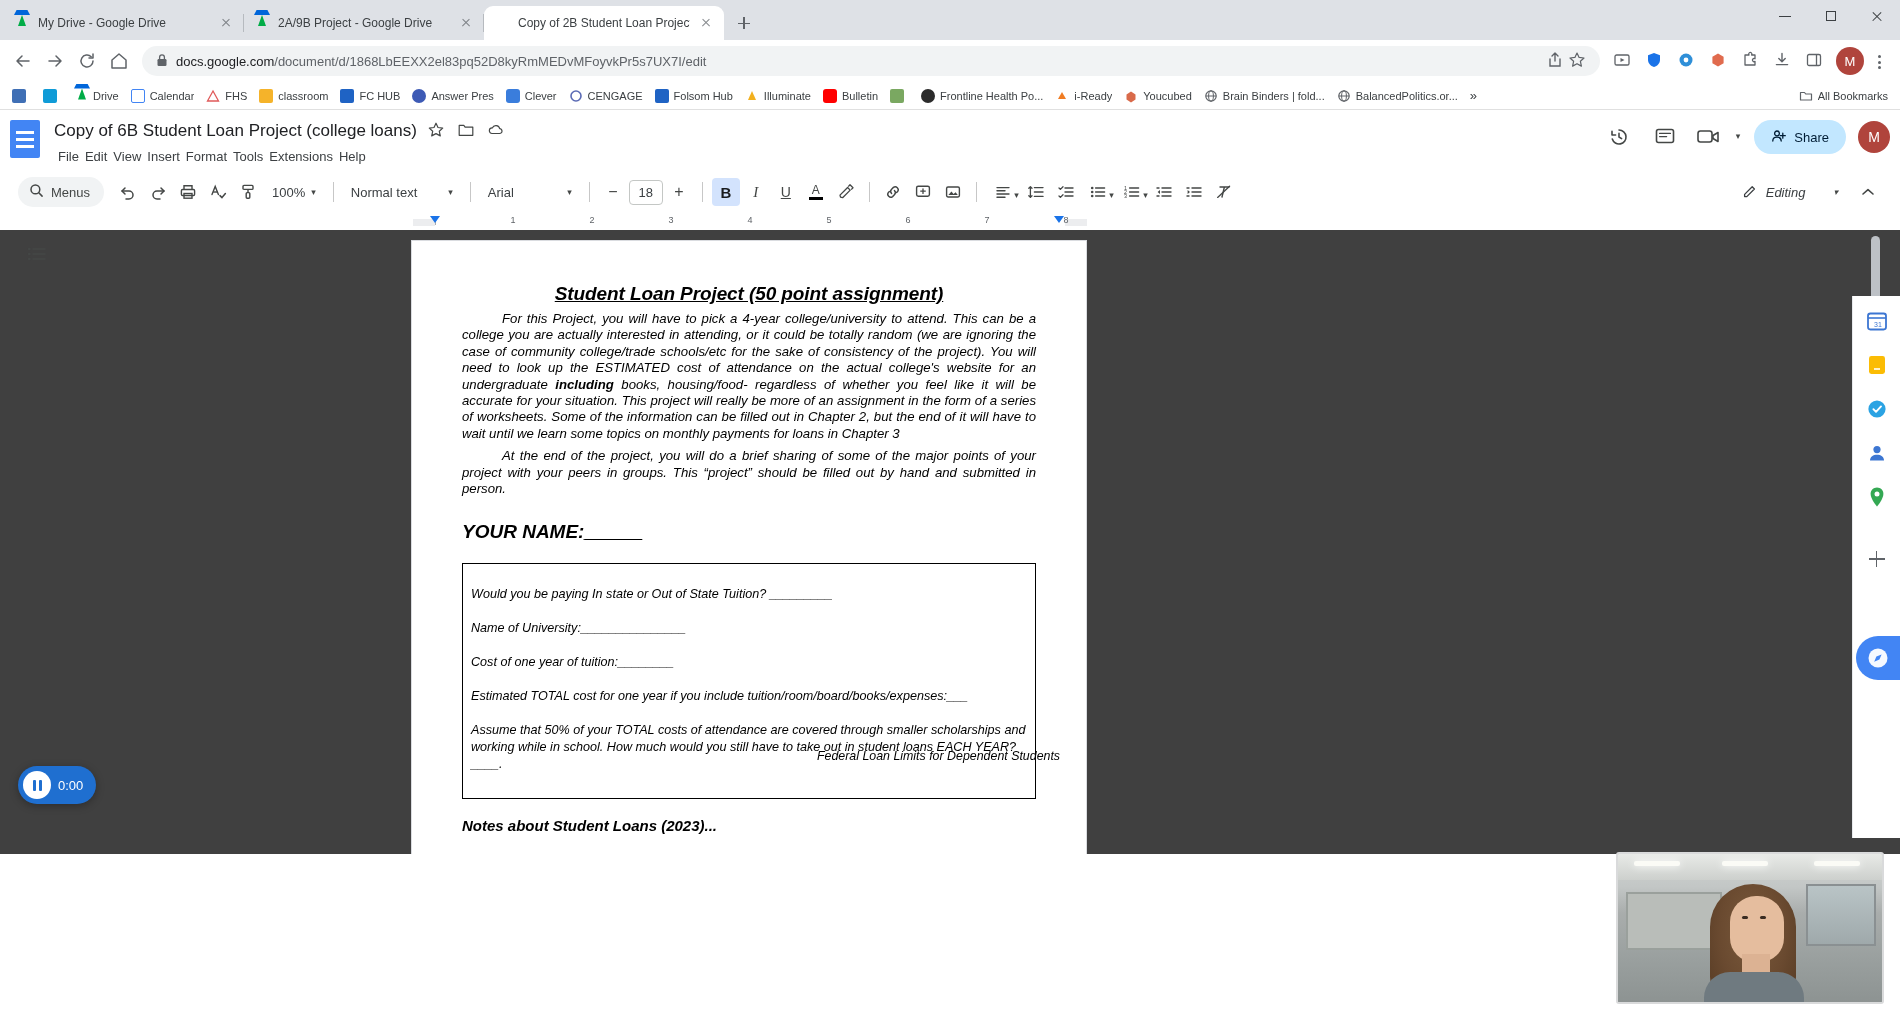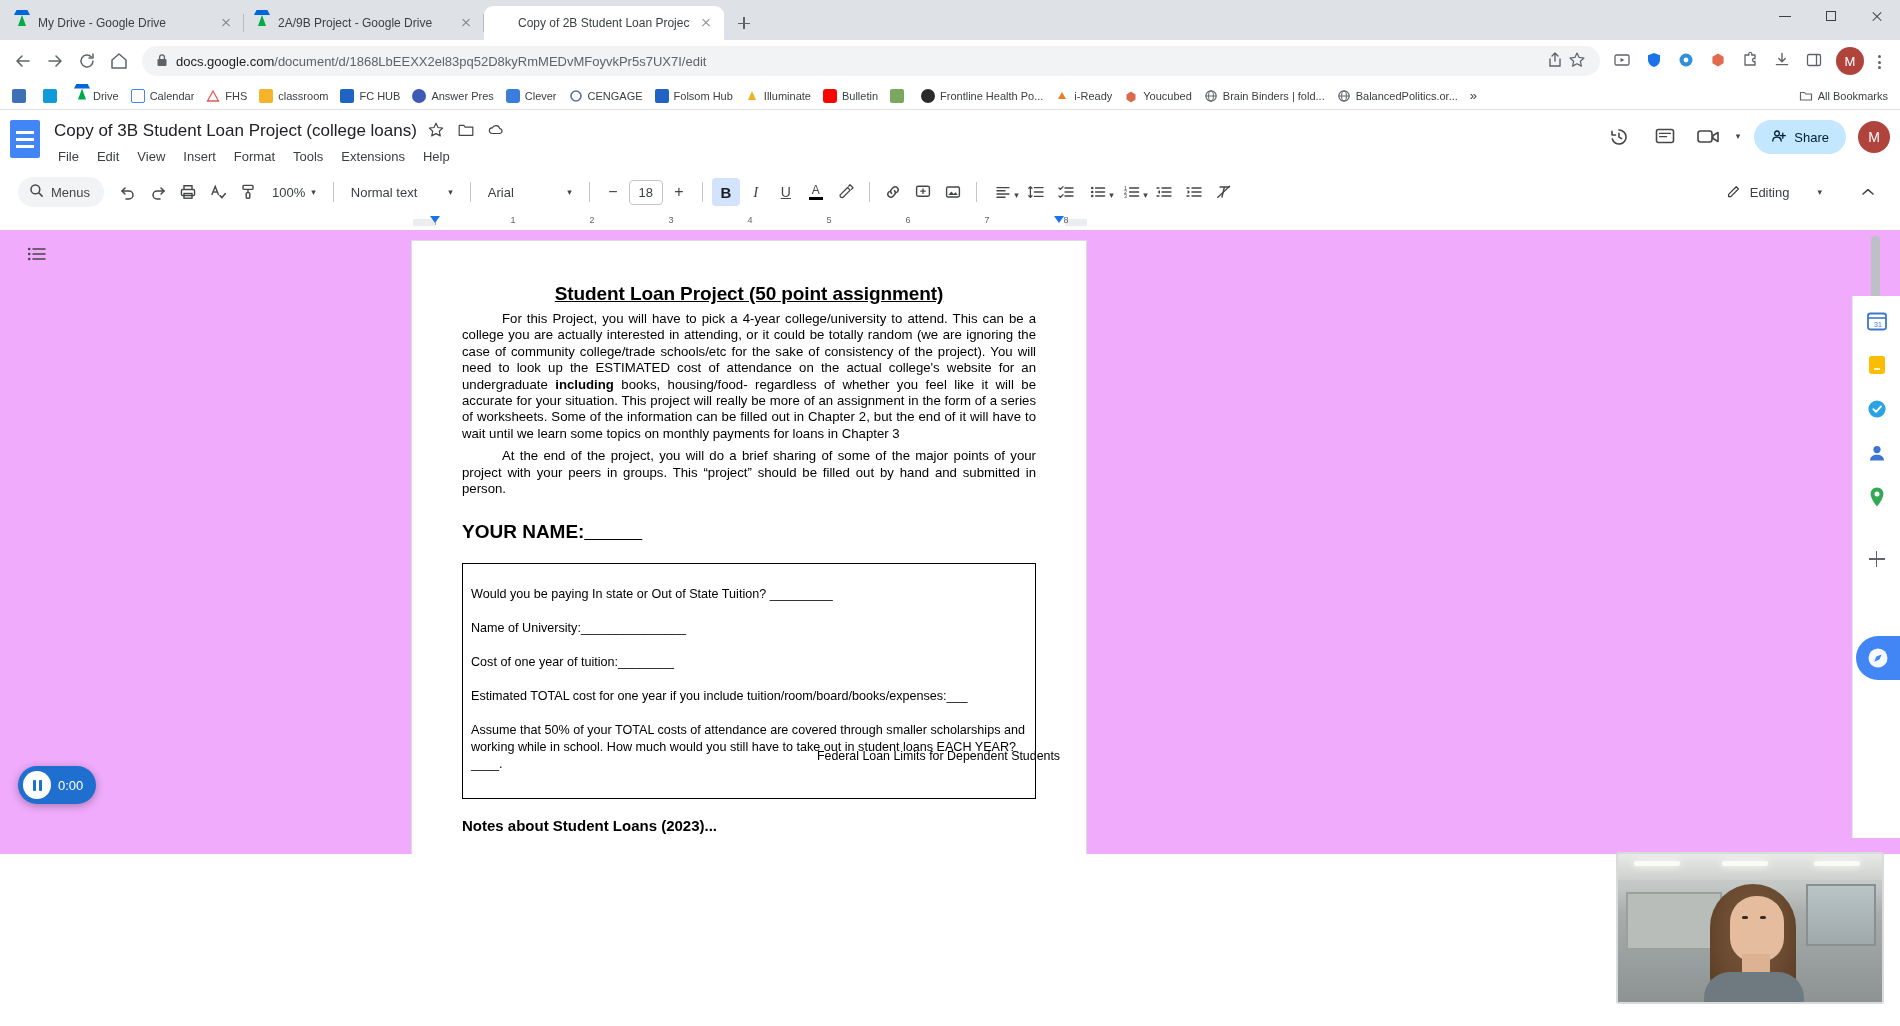--- a/index.html
+++ b/index.html
@@ -164,21 +164,21 @@
   .docs-logo-inner::after {
     content:""; position:absolute; left: 6px; top: 11px; width: 18px;
     height: 3px; background: #fff;
     box-shadow: 0 7px 0 #fff, 0 14px 0 #fff;
   }
   .docs-title-col { flex: 1; min-width: 0; }
   .docs-title-row { display: flex; align-items: center; gap: 10px; height: 30px; }
   .docs-title { font-size: 17px; color: #202124; white-space: nowrap; }
   .hicon { width: 20px; height: 20px; position: relative; }
   .docs-menus {
-    display: flex; gap: 14px; font-size: 13px; color: #3c4043;
+    display: flex; gap: 2px; font-size: 13px; color: #3c4043;
     margin-top: 2px; padding-left: 2px;
   }
   .docs-menus span { padding: 1px 2px; }
   .docs-header-right {
     display: flex; align-items: flex-start; gap: 12px; padding-top: 4px;
   }
   .hdr-ico-btn { width: 34px; height: 34px; position: relative; }
   .share-btn {
     height: 34px; background: #c2e7ff; border-radius: 18px;
     display: flex; align-items: center; gap: 7px; padding: 0 17px;
@@ -216,21 +216,21 @@
   .caret { font-size: 9px; color: #444746; }
   .fontsize-box {
     width: 34px; height: 25px; border: 1px solid #c4c7c5; border-radius: 4px;
     display: flex; align-items: center; justify-content: center;
     font-size: 13px; color: #3c4043;
   }
   .editing-pill {
     height: 30px; border-radius: 16px; display: flex; align-items: center;
     gap: 8px; padding: 0 12px; font-size: 13px; color: #3c4043;
   }
-  .tb-right { margin-left: auto; display: flex; align-items: center; gap: 20px; }
+  .tb-right { margin-left: auto; display: flex; align-items: center; gap: 4px; font-style: italic; }
 
   
   .ruler {
     height: 16px; background: #fff; position: relative;
     margin-top: 2px; border-bottom: 0px;
   }
   .ruler-track {
     position: absolute; left: 413px; width: 674px; top: 0; height: 16px;
   }
   .ruler-bar {
@@ -249,21 +249,21 @@
     transform: translateX(-50%);
   }
   .ruler-marker {
     position: absolute; width: 0; height: 0; top: 2px;
     border-left: 5px solid transparent; border-right: 5px solid transparent;
     border-top: 7px solid #1a73e8;
   }
 
   
   .doc-area {
-    position: relative; background: #f0abfc; height: 624px; overflow: hidden;
+    position: relative; background: #404040; height: 624px; overflow: hidden; font-style: italic;
   }
   .outline-btn { position: absolute; left: 26px; top: 14px; width: 22px; height: 22px; }
   .page {
     position: absolute; left: 411px; top: 10px; width: 676px; height: 700px;
     background: #fff; border: 1px solid #dadce0;
     padding: 42px 50px 0 50px;
   }
   .doc-title {
     text-align: center; font-size: 19px; font-weight: bold;
     text-decoration: underline; color: #000; letter-spacing: -0.1px;
@@ -647,21 +647,21 @@
 </div>
 
 <div class="docs-app">
 
   <div class="docs-header">
     <div class="docs-logo">
       <div class="docs-logo-inner"></div>
     </div>
     <div class="docs-title-col">
       <div class="docs-title-row">
-        <span class="docs-title">Copy of 3B Student Loan Project (college loans)</span>
+        <span class="docs-title">Copy of 6B Student Loan Project (college loans)</span>
         <span class="hicon">
           <svg width="18" height="18" viewBox="0 0 18 18">
               <path d="M9 2.2l2 4.3 4.7.6-3.4 3.2 1 4.6L9 12.6 4.7 14.9l1-4.6L2.3 7.1l4.7-.6z" stroke="#444746" stroke-width="1.2" fill="none" stroke-linejoin="round"></path>
             </svg>
         </span>
         <span class="hicon">
           <svg width="18" height="18" viewBox="0 0 18 18">
               <path d="M2.2 4.4h4.6l1.3 1.7h7.7v8.2H2.2z" stroke="#444746" stroke-width="1.2" fill="none" stroke-linejoin="round"></path>
             </svg>
         </span>

